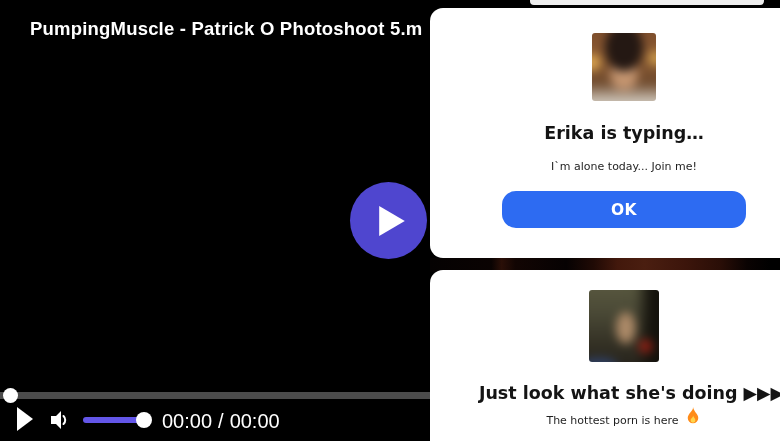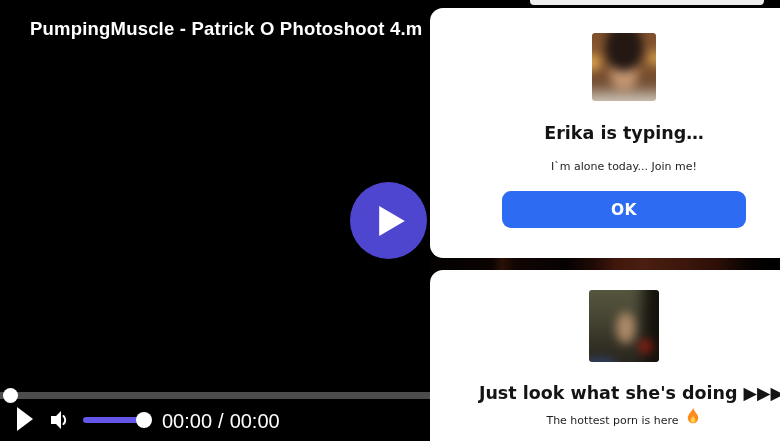--- a/index.html
+++ b/index.html
@@ -81,30 +81,30 @@
       radial-gradient(ellipse 32px 15px at 22% 94%, #2e3f63 0 58%, transparent 60%),
       linear-gradient(90deg, transparent 62%, #14120c 80%),
       linear-gradient(180deg, #5a5a40 0%, #4a4936 35%, #333024 70%, #23201a 100%);
   }
   .p-title{margin:22px 10px 0;font-size:17.5px;font-weight:bold;color:#141414;}
   .popup2 .p-title{margin-top:21px;text-align:right;}
   .p-body{margin:17px 10px 0;font-size:11px;color:#1f1f1f;}
   .popup2 .p-body{margin-top:4px;}
   .ok-btn{
     display:block;margin:18px auto 0;width:244px;height:37px;
-    border:none;border-radius:9px;background:#2d6bf2;color:#fff;
+    border:none;border-radius:14px;background:#2d6bf2;color:#fff;
     font-family:"DejaVu Sans",sans-serif;font-size:15.5px;font-weight:bold;
     letter-spacing:.4px;cursor:pointer;
   }
   .fire{vertical-align:-3px;margin-left:5px;}
 </style>
 </head>
 <body>
 
-<div class="video-title">PumpingMuscle - Patrick O Photoshoot 4.m</div>
+<div class="video-title">PumpingMuscle - Patrick O Photoshoot 5.m</div>
 
 <div class="play-overlay">
   <svg width="28" height="32" viewBox="0 0 26 30">
     <polygon points="1,1 25,15 1,29" fill="#ffffff"></polygon>
   </svg>
 </div>
 
 <div class="seek">
   <div class="seek-thumb"></div>
 </div>

